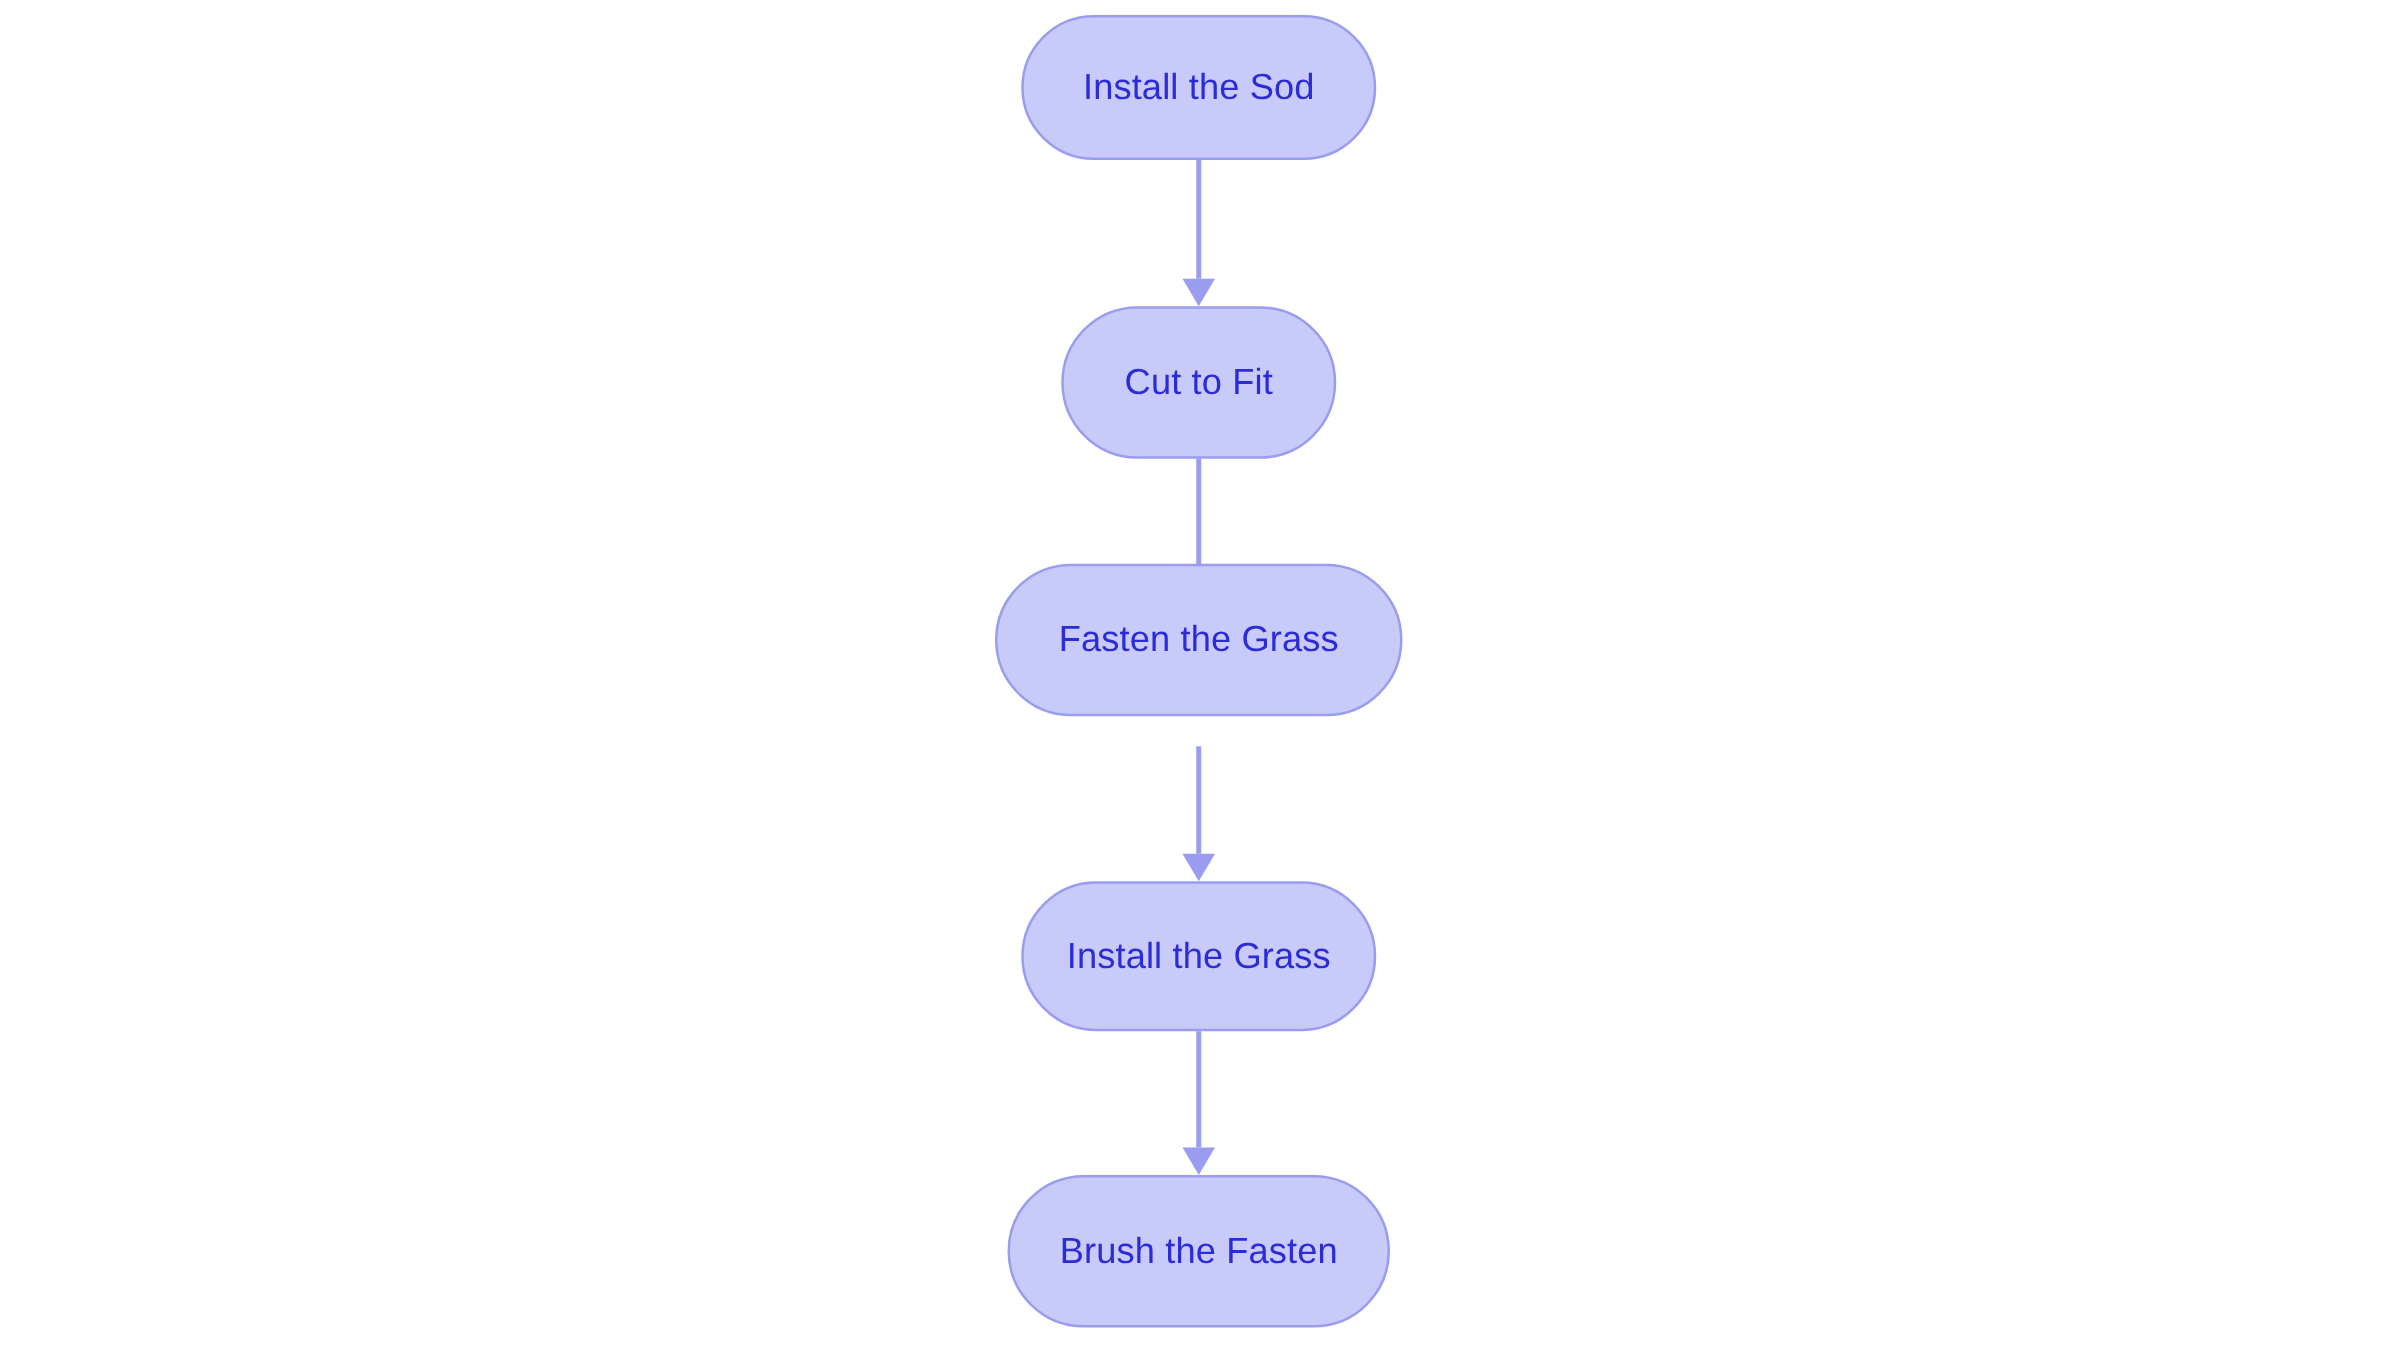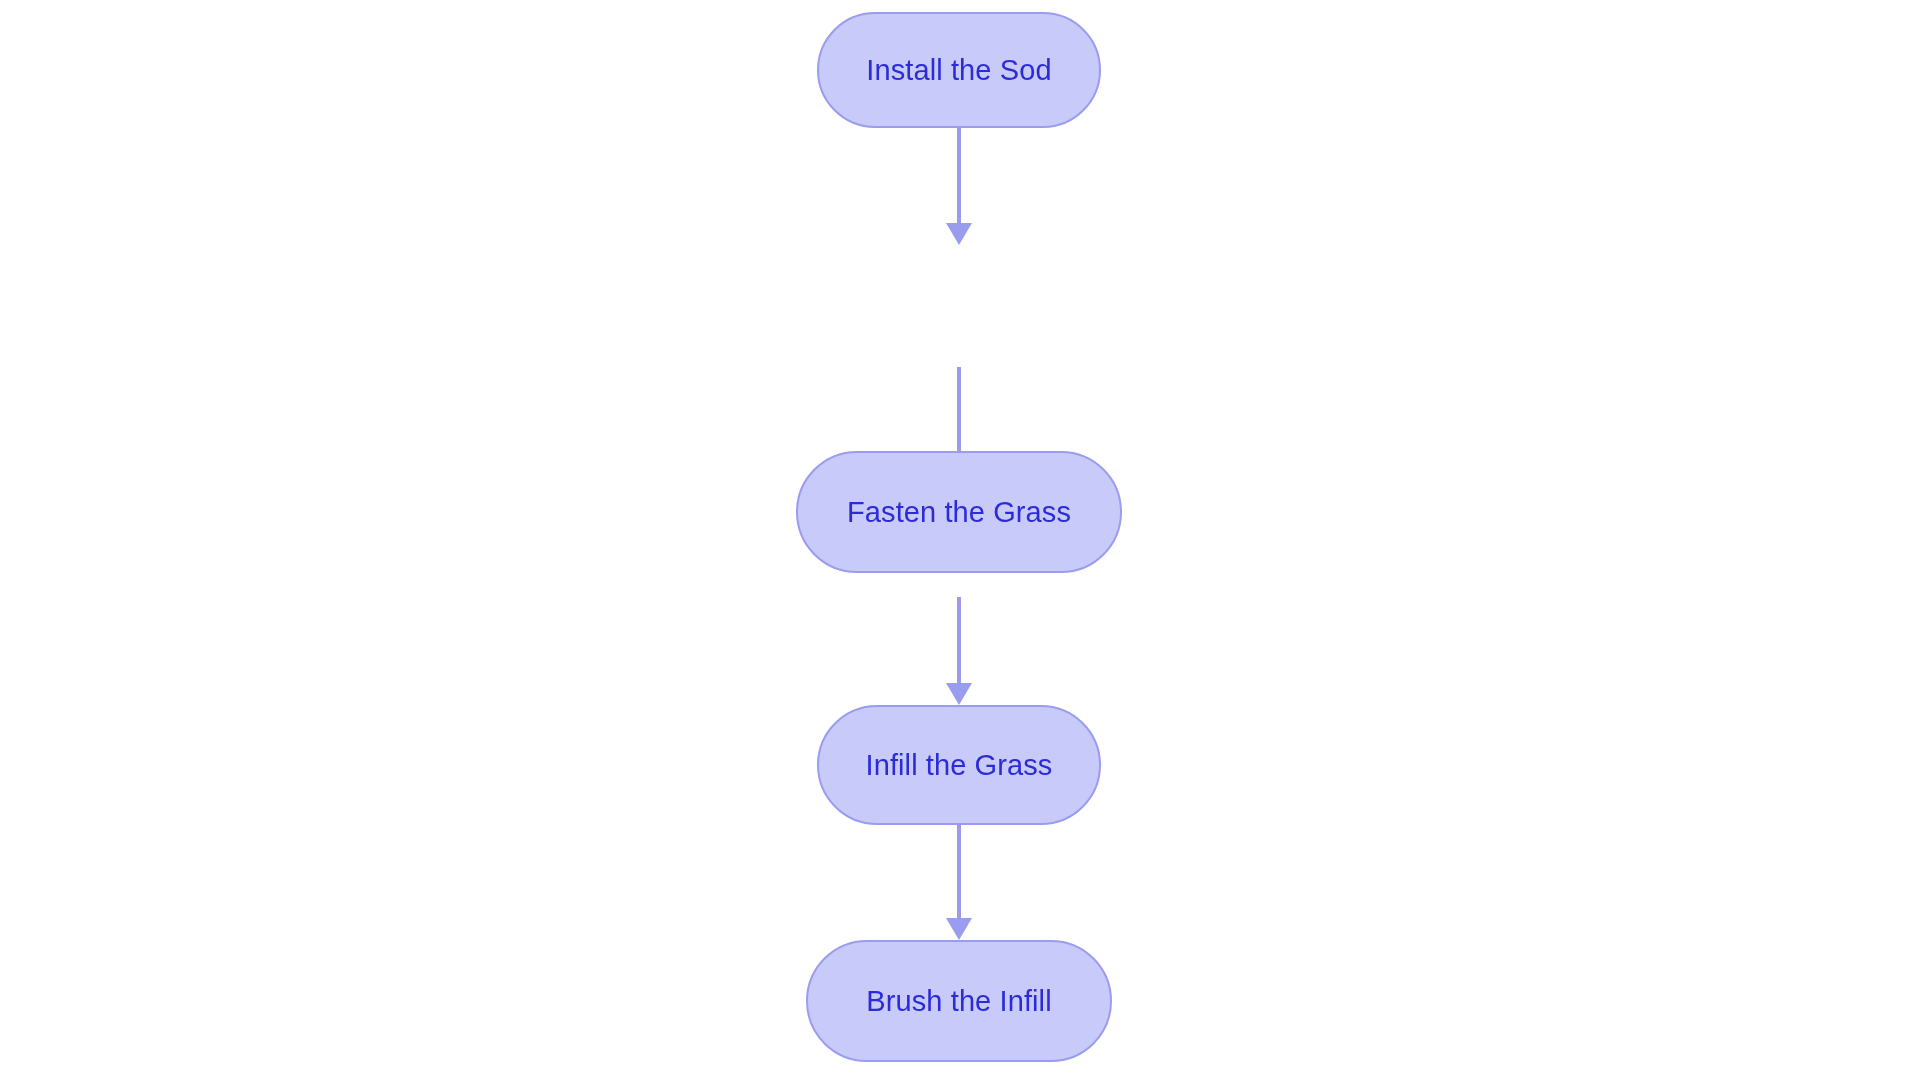--- a/index.html
+++ b/index.html
@@ -93,41 +93,44 @@
 
   <div class="node" id="node-0">
     <span class="node-label">Install the Sod</span>
   </div>
 
   <div class="edge" id="edge-0">
     <div class="edge-line" style="height:95px;"></div>
     <div class="edge-head"></div>
   </div>
 
+  <div class="node" id="node-1">
+    <span class="node-label">Cut to Fit</span>
+  </div>
 
   <div class="edge" id="edge-1">
     <div class="edge-line" style="height:86px;"></div>
     <div class="edge-head"></div>
   </div>
 
   <div class="node" id="node-2">
     <span class="node-label">Fasten the Grass</span>
   </div>
 
   <div class="edge" id="edge-2">
     <div class="edge-line" style="height:86px;"></div>
     <div class="edge-head"></div>
   </div>
 
   <div class="node" id="node-3">
-    <span class="node-label">Infill the Grass</span>
+    <span class="node-label">Install the Grass</span>
   </div>
 
   <div class="edge" id="edge-3">
     <div class="edge-line" style="height:93px;"></div>
     <div class="edge-head"></div>
   </div>
 
   <div class="node" id="node-4">
-    <span class="node-label">Brush the Infill</span>
+    <span class="node-label">Brush the Fasten</span>
   </div>
 
 </div>
 
 </body></html>

